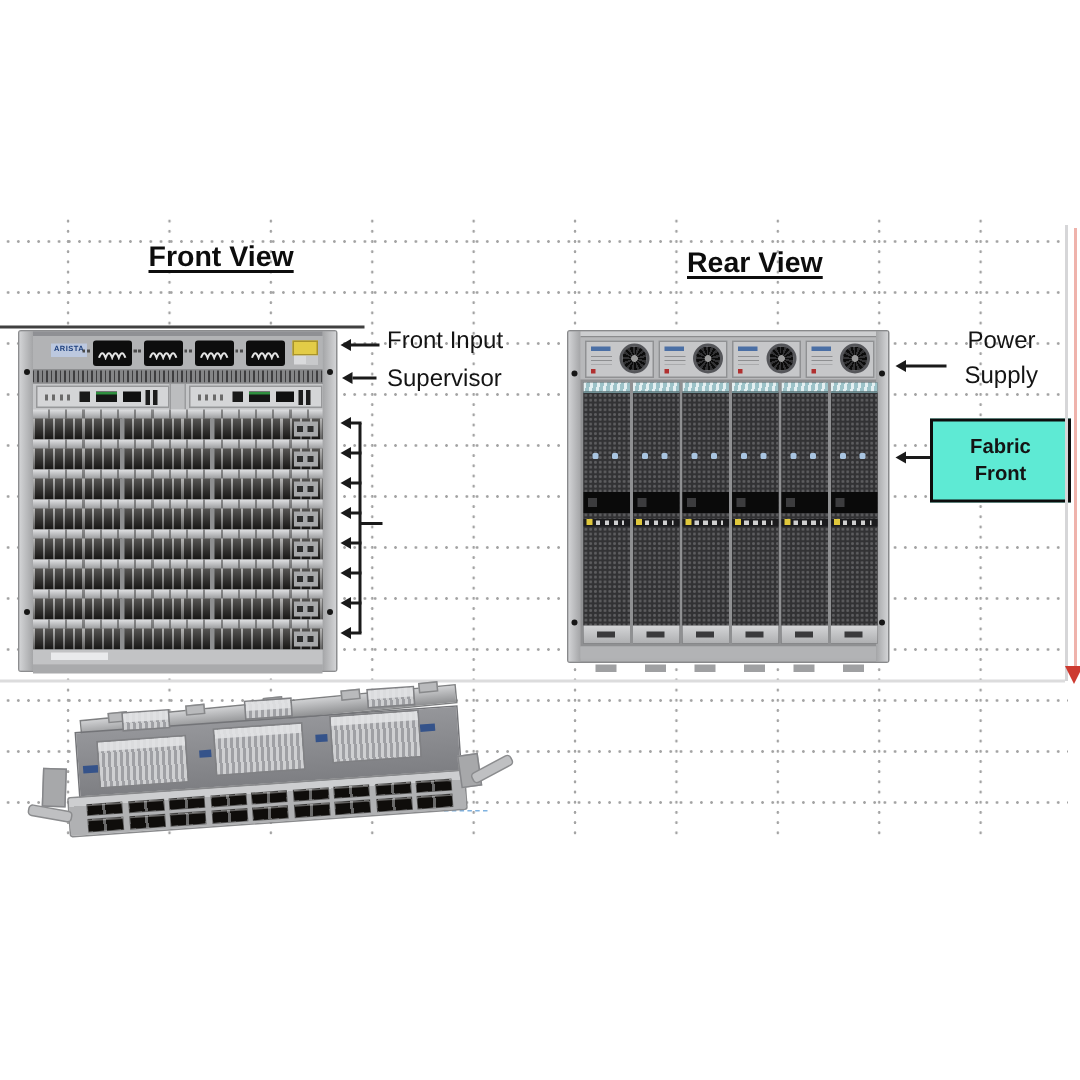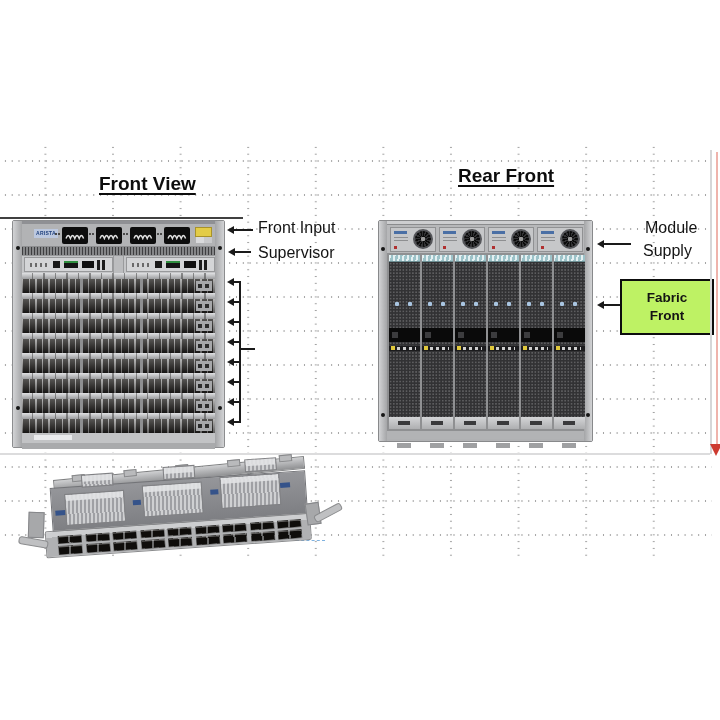--- a/index.html
+++ b/index.html
@@ -13,21 +13,21 @@
       radial-gradient(circle,#a3a3a3 0.7px,rgba(0,0,0,0) 1.1px);
     background-size:6.8px 34px,67.6px 6.8px;
     background-position:2px 2px,11.6px 2px;}
 
   
   .vtitle{position:absolute;font-size:19px;font-weight:bold;color:#0d0d0d;
           text-decoration:underline;text-decoration-thickness:2px;text-underline-offset:3px;}
   .note{position:absolute;font-size:16px;color:#141414;white-space:nowrap;}
 
   
-  .callout{position:absolute;background:#bef264;border:2.5px solid #0d0d0d;
+  .callout{position:absolute;background:#5eead4;border:2.5px solid #0d0d0d;
            display:flex;flex-direction:column;align-items:center;justify-content:center;
            font-weight:bold;font-size:13.5px;line-height:18px;text-align:center;color:#141414;}
 
   
   .aline{position:absolute;background:#1a1a1a;height:1.7px;}
   .vline{position:absolute;background:#1a1a1a;width:1.7px;}
   .ahead-l{position:absolute;width:0;height:0;border:4.5px solid transparent;border-left:0;
            border-right:7.5px solid #1a1a1a;}
 
   
@@ -141,22 +141,22 @@
   .topleader{position:absolute;left:0;top:217px;width:243px;height:1.8px;background:#404040;}
   .blueguide{position:absolute;left:296px;top:540px;width:29px;height:0;border-top:1.5px dashed #7fb2e0;}
 </style>
 </head>
 <body>
 
 <div class="stage">
 
   <div class="grid"></div>
 
-  <div class="vtitle" style="left:99px;top:173px;">Front View</div>
-  <div class="vtitle" style="left:458px;top:165px;">Rear Front</div>
+  <div class="vtitle" style="left:99px;top:161px;">Front View</div>
+  <div class="vtitle" style="left:458px;top:165px;">Rear View</div>
 
   <div class="topleader"></div>
 
   <div class="fchassis">
     <div class="rail"></div>
     <div class="rail r"></div>
     <div class="screw" style="left:2.5px;top:25px;"></div>
     <div class="screw" style="right:2.5px;top:25px;"></div>
     <div class="screw" style="left:2.5px;top:185px;"></div>
     <div class="screw" style="right:2.5px;top:185px;"></div>
@@ -474,21 +474,21 @@
       <div class="rbot"></div>
     </div>
   <div class="rfoot" style="left: 18px;"></div>
       <div class="rfoot" style="left: 51px;"></div>
       <div class="rfoot" style="left: 84px;"></div>
       <div class="rfoot" style="left: 117px;"></div>
       <div class="rfoot" style="left: 150px;"></div>
       <div class="rfoot" style="left: 183px;"></div>
     </div>
 
-  <div class="note" style="left:645px;top:219px;">Module</div>
+  <div class="note" style="left:645px;top:219px;">Power</div>
   <div class="note" style="left:643px;top:242px;">Supply</div>
   <div class="ahead-l" style="left:597px;top:239.5px;"></div>
   <div class="aline" style="left:604px;top:243.2px;width:27px;"></div>
 
   <div class="callout" style="left:620px;top:279px;width:90px;height:52px;">
     <div>Fabric</div>
     <div>Front</div>
   </div>
   <div class="ahead-l" style="left:597px;top:300.5px;"></div>
   <div class="aline" style="left:604px;top:304.2px;width:16px;"></div>

